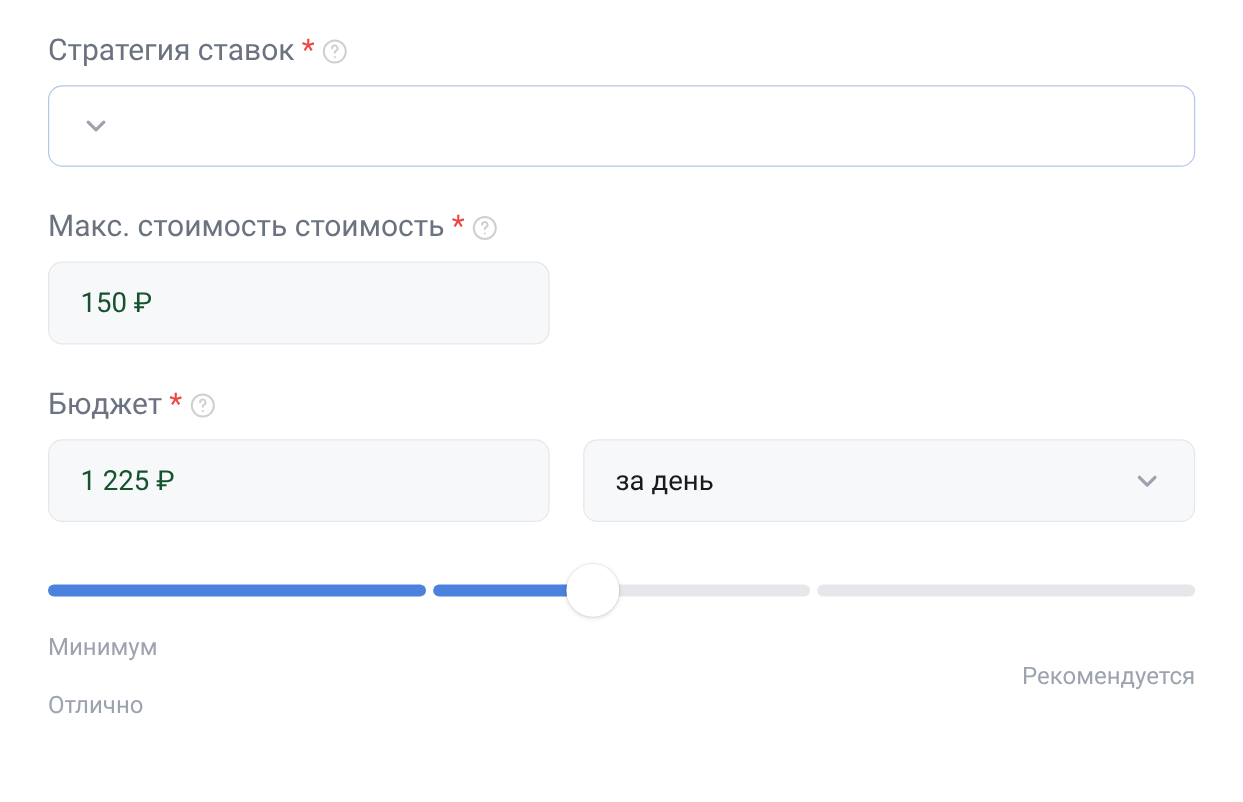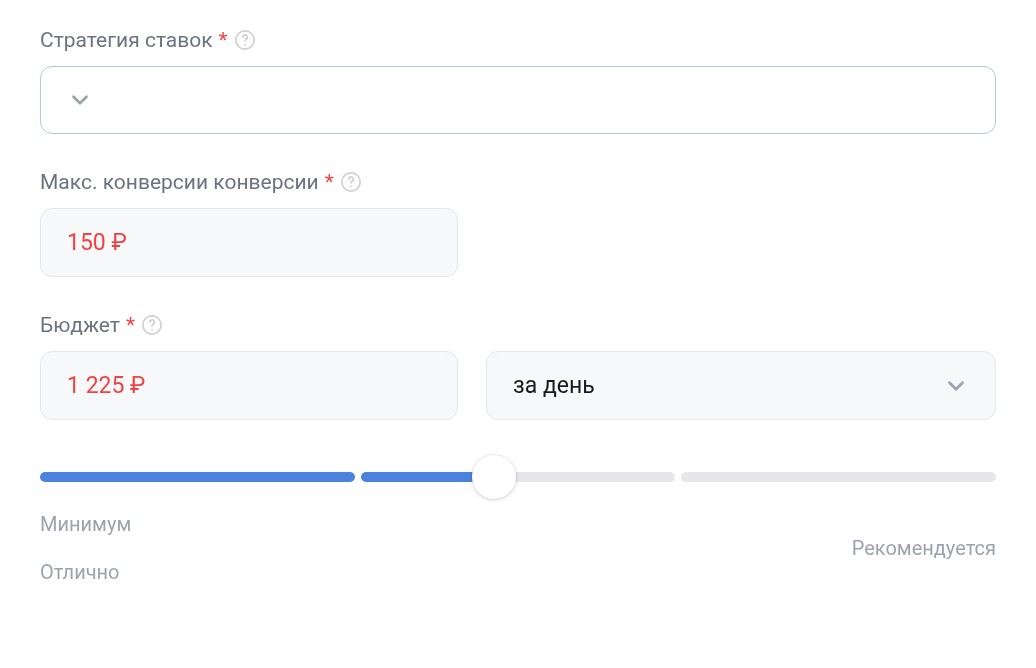--- a/index.html
+++ b/index.html
@@ -8,21 +8,21 @@
       background: #ffffff;
       padding: 28px 40px;
       color: #1a1a1a;
       width: 1036px;
     }
     .field-group { margin-bottom: 36px; }
     .field-label {
       display: flex;
       align-items: center;
       gap: 6px;
-      font-size: 21px;
+      font-size: 25px;
       color: #6b7280;
       margin-bottom: 14px;
       font-weight: 400;
     }
     .required-mark { color: #ef4444; }
     .help-icon {
       display: inline-flex;
       align-items: center;
       justify-content: center;
       width: 22px;
@@ -46,21 +46,21 @@
     .select-box.grey {
       border: 1px solid #e5e7eb;
       background: #f7f8fa;
     }
     .input-box {
       border: 1px solid #e5e7eb;
       border-radius: 12px;
       background: #f7f8fa;
       padding: 20px 26px;
       font-size: 23px;
-      color: #ef4444;
+      color: #14532d;
       width: 418px;
     }
     .chevron {
       width: 26px;
       height: 26px;
       color: #9ca3af;
       flex-shrink: 0;
     }
     .budget-row {
       display: flex;
@@ -130,21 +130,21 @@
   </div>
   <div class="select-box">
     <svg class="chevron" viewBox="0 0 24 24" fill="none" stroke="currentColor" stroke-width="2.5" stroke-linecap="round" stroke-linejoin="round">
       <polyline points="6 9 12 15 18 9"></polyline>
     </svg>
   </div>
 </div>
 
 <div class="field-group">
   <div class="field-label">
-    <span>Макс. конверсии конверсии</span>
+    <span>Макс. стоимость стоимость</span>
     <span class="required-mark">*</span>
     <span class="help-icon">
       <svg viewBox="0 0 24 24" fill="none" stroke="currentColor" stroke-width="1.8">
         <circle cx="12" cy="12" r="10"></circle>
         <path d="M9.5 9a2.5 2.5 0 1 1 3.5 2.3c-.8.4-1 .9-1 1.7" stroke-linecap="round"></path>
         <circle cx="12" cy="17" r="1" fill="currentColor" stroke="none"></circle>
       </svg>
     </span>
   </div>
   <div class="input-box">

